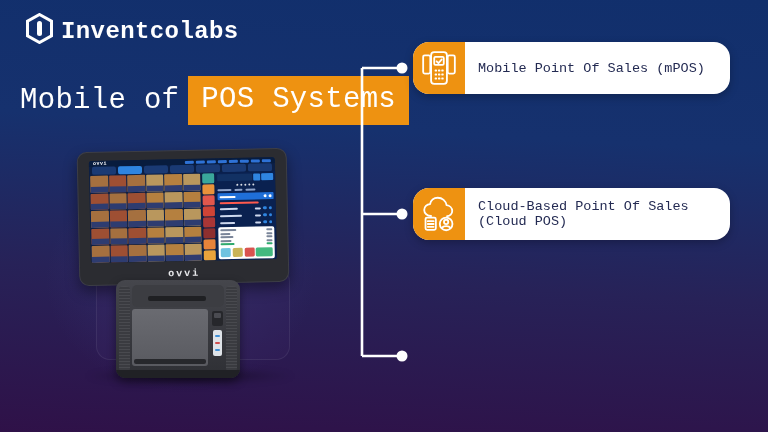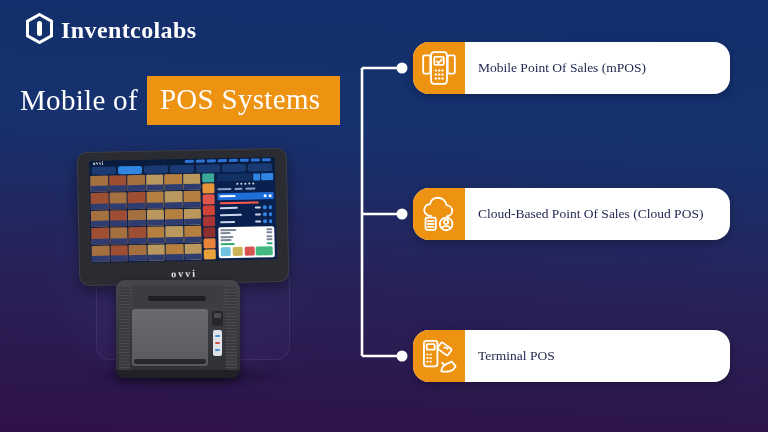--- a/index.html
+++ b/index.html
@@ -1,30 +1,30 @@
 <!DOCTYPE html>
 <html style="--accent: #ee9211;"><head>
 <meta charset="utf-8">
 <style>
   html,body{margin:0;padding:0;background:#0c0c14;}
   #stage{
     position:relative;width:768px;height:432px;overflow:hidden;
-    font-family:Liberation Serif, serif;
+    font-family:Liberation Mono, monospace;
     background:linear-gradient(183deg,#112f6c 0%,#16316e 32%,#272258 64%,#2f1148 100%);
   }
   .glow{position:absolute;left:0;top:130px;width:360px;height:300px;
     background:radial-gradient(closest-side,rgba(100,115,205,.16),transparent 75%);pointer-events:none;}
   
   .logo{position:absolute;left:26px;top:13px;display:flex;align-items:center;gap:8px;}
   .logo-text{color:#fff;font-size:24px;font-weight:700;letter-spacing:.4px;}
   
   .title{position:absolute;left:20px;top:76px;display:flex;align-items:center;}
   .title-prefix{color:#fff;font-size:29px;font-weight:400;letter-spacing:.3px;}
   .title-hl{margin-left:9px;background:var(--accent,#ee9211);color:#fff;font-size:29px;
-    padding:7px 20px 9px 13px;letter-spacing:.3px;text-align:right;}
+    padding:7px 13px 9px 13px;letter-spacing:.3px;text-align:right;}
   
   .connector{position:absolute;left:0;top:0;pointer-events:none;}
   
   .card{position:absolute;left:413px;width:317px;height:52px;background:#fff;border-radius:16px;
     display:flex;align-items:center;box-shadow:0 3px 8px rgba(0,0,0,.25);}
   .card-icon{width:52px;height:52px;flex:0 0 52px;background:var(--accent,#ee9211);
     border-radius:16px 0 0 16px;display:flex;align-items:center;justify-content:center;}
   .card-label{flex:1;padding:0 8px 0 13px;color:#232a52;font-size:13.5px;font-weight:500;}
   
   .device{position:absolute;left:60px;top:146px;width:246px;height:260px;}
@@ -168,43 +168,20 @@
           <path d="M9.8 33h7.4M9.8 36.6h7.4M9.8 40.2h7.4"></path>
           <circle cx="33" cy="36.5" r="8" fill="var(--accent,#ee9211)"></circle>
           <circle cx="33" cy="34" r="2.7"></circle>
           <path d="M28 41.5c1.4-3 8.6-3 10 0"></path>
         </g>
       </svg>
     </div>
     <div class="card-label">Cloud-Based Point Of Sales (Cloud POS)</div>
   </div>
 
-  <div class="card" style="top:330px">
-    <div class="card-icon">
-      <svg width="38" height="38" viewBox="0 0 48 48">
-        <g fill="none" stroke="#fff" stroke-width="2.3" stroke-linecap="round" stroke-linejoin="round">
-          <rect x="5" y="5" width="17" height="32" rx="3"></rect>
-          <rect x="8.5" y="9" width="10" height="7" rx="1"></rect>
-          <rect x="23" y="10" width="16" height="10" rx="2" transform="rotate(36 31 15)" fill="var(--accent,#ee9211)"></rect>
-          <path d="M30.5 13.5a4.5 4.5 0 0 1 4.5 1.5"></path>
-          <path d="M27 43.5c.4-4.5 2.2-7.6 5.4-9l7.6-3.3 5 5.6c-2 4.2-5.8 6.6-10 6.8-3 .2-5.8.1-8-.1z"></path>
-          <path d="M31 35.5l-3-3"></path>
-        </g>
-        <g fill="#fff">
-          <rect x="8" y="21" width="2.8" height="2.2" rx=".5"></rect>
-            <rect x="12" y="21" width="2.8" height="2.2" rx=".5"></rect>
-          <rect x="8" y="25.5" width="2.8" height="2.2" rx=".5"></rect>
-            <rect x="12" y="25.5" width="2.8" height="2.2" rx=".5"></rect>
-          <rect x="8" y="30" width="2.8" height="2.2" rx=".5"></rect>
-            <rect x="12" y="30" width="2.8" height="2.2" rx=".5"></rect>
-        </g>
-      </svg>
-    </div>
-    <div class="card-label">Terminal POS</div>
-  </div>
 
   <div class="device">
     <div class="stand-back"></div>
     <div class="floor-shadow"></div>
 
     <div class="monitor">
       <div class="screen">
         <div class="scr-nav">
           <span class="scr-nav-brand">ovvi</span>
           <span class="nav-pills">

